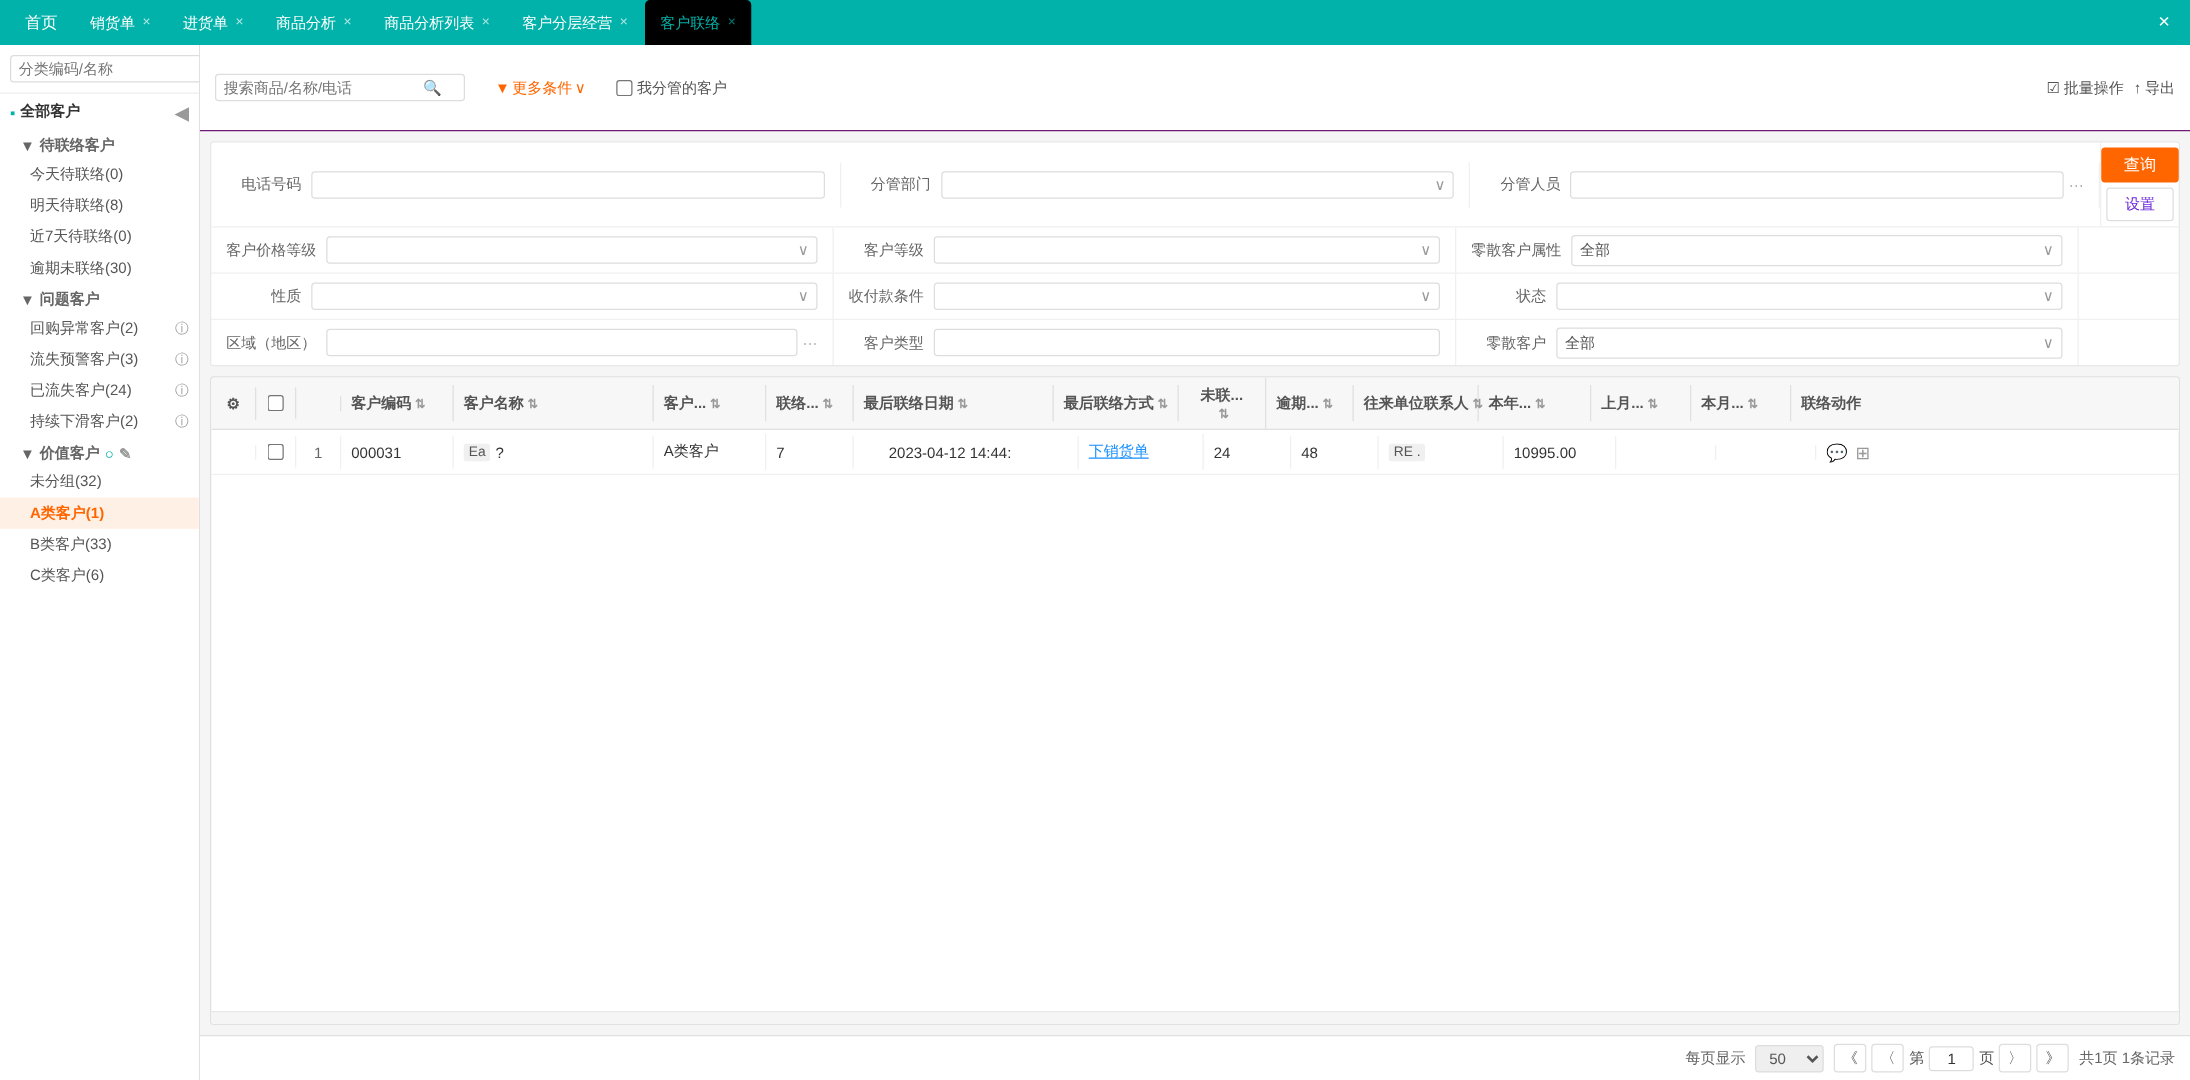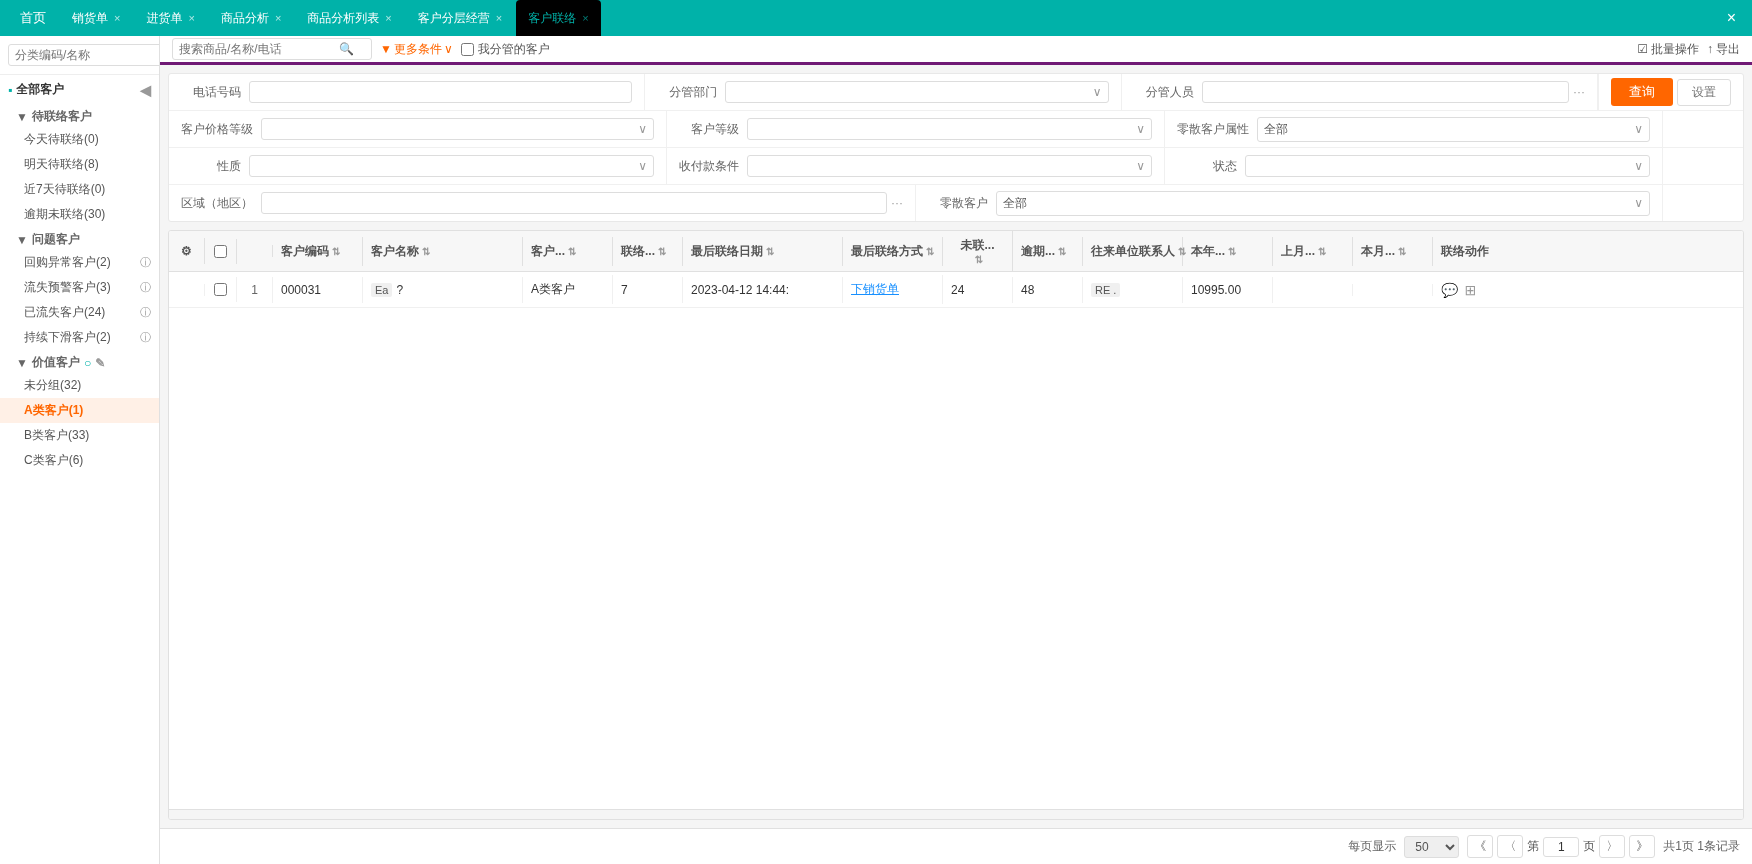--- a/index.html
+++ b/index.html
@@ -120,25 +120,25 @@
       flex: 1;
       display: flex;
       flex-direction: column;
       background: #f5f5f5;
       overflow: hidden;
     }
 
     
     .filter-bar {
       background: #fff;
-      padding: 2px 12px;
-      border-bottom: 3px solid #701a75;
-      display: flex;
-      align-items: center;
-      gap: 8px;
+      padding: 23px 12px;
+      border-bottom: 1px solid #701a75;
+      display: flex;
+      align-items: center;
+      gap: 24px;
     }
     .filter-search {
       display: flex;
       align-items: center;
       border: 1px solid #ddd;
       border-radius: 3px;
       padding: 3px 6px;
       background: #fff;
       width: 200px;
     }
@@ -235,21 +235,21 @@
       background: #f60;
       color: #fff;
       border: none;
       border-radius: 3px;
       padding: 5px 18px;
       cursor: pointer;
       font-size: 13px;
     }
     .btn-settings {
       background: #fff;
-      color: #737373;
+      color: #6d28d9;
       border: 1px solid #ddd;
       border-radius: 3px;
       padding: 4px 14px;
       cursor: pointer;
       font-size: 12px;
       text-align: right;
     }
 
     
     .table-area {
@@ -316,21 +316,21 @@
       overflow: hidden;
     }
     .td:last-child { border-right: none; }
     .td-settings { width: 36px; justify-content: center; }
     .td-checkbox { width: 32px; justify-content: center; }
     .td-num { width: 36px; justify-content: center; color: #666; }
     .td-code { width: 90px; }
     .td-name { width: 160px; }
     .td-cust-type { width: 90px; }
     .td-contact { width: 70px; }
-    .td-last-date { width: 160px; }
+    .td-last-date { width: 160px; margin-left: 20px; }
     .td-last-method { width: 100px; }
     .td-no-contact { width: 70px; }
     .td-overdue { width: 70px; }
     .td-company { width: 100px; }
     .td-this-year { width: 90px; }
     .td-last-month { width: 80px; }
     .td-this-month { width: 80px; }
     .td-action { flex: 1; display: flex; gap: 6px; }
     .link { color: #1890ff; text-decoration: underline; cursor: pointer; }
     .action-icon { color: #999; cursor: pointer; font-size: 14px; }
@@ -549,21 +549,21 @@
           <div class="filter-select">
             <span></span>
             <span class="arrow">∨</span>
           </div>
         </div>
         <div class="filter-cell">
           <span class="filter-label">分管人员</span>
           <input class="filter-input" type="text" style="flex: 1 1 0%;">
           <span class="filter-dots">···</span>
         </div>
-        <div style="display:flex;flex-direction:row;align-items:center;justify-content:center;padding:4px 12px;border-left:1px solid #f0f0f0;gap:4px;">
+        <div style="display:flex;flex-direction:column;align-items:center;justify-content:center;padding:4px 0;border-left:1px solid #f0f0f0;gap:4px;">
           <button class="btn-query">查询</button>
           <button class="btn-settings">设置</button>
         </div>
       </div>
 
       <div class="filter-row">
         <div class="filter-cell">
           <span class="filter-label">客户价格等级</span>
           <div class="filter-select">
             <span></span>
@@ -610,20 +610,24 @@
           </div>
         </div>
         <div style="width:80px;"></div>
       </div>
 
       <div class="filter-row">
         <div class="filter-cell">
           <span class="filter-label">区域（地区）</span>
           <input class="filter-input" type="text" style="flex: 1 1 0%;">
           <span class="filter-dots">···</span>
+        </div>
+        <div class="filter-cell">
+          <span class="filter-label">客户类型</span>
+          <input class="filter-input" type="text" style="flex: 1 1 0%;">
         </div>
         <div class="filter-cell">
           <span class="filter-label">零散客户</span>
           <div class="filter-select">
             <span>全部</span>
             <span class="arrow">∨</span>
           </div>
         </div>
         <div style="width:80px;"></div>
       </div>

